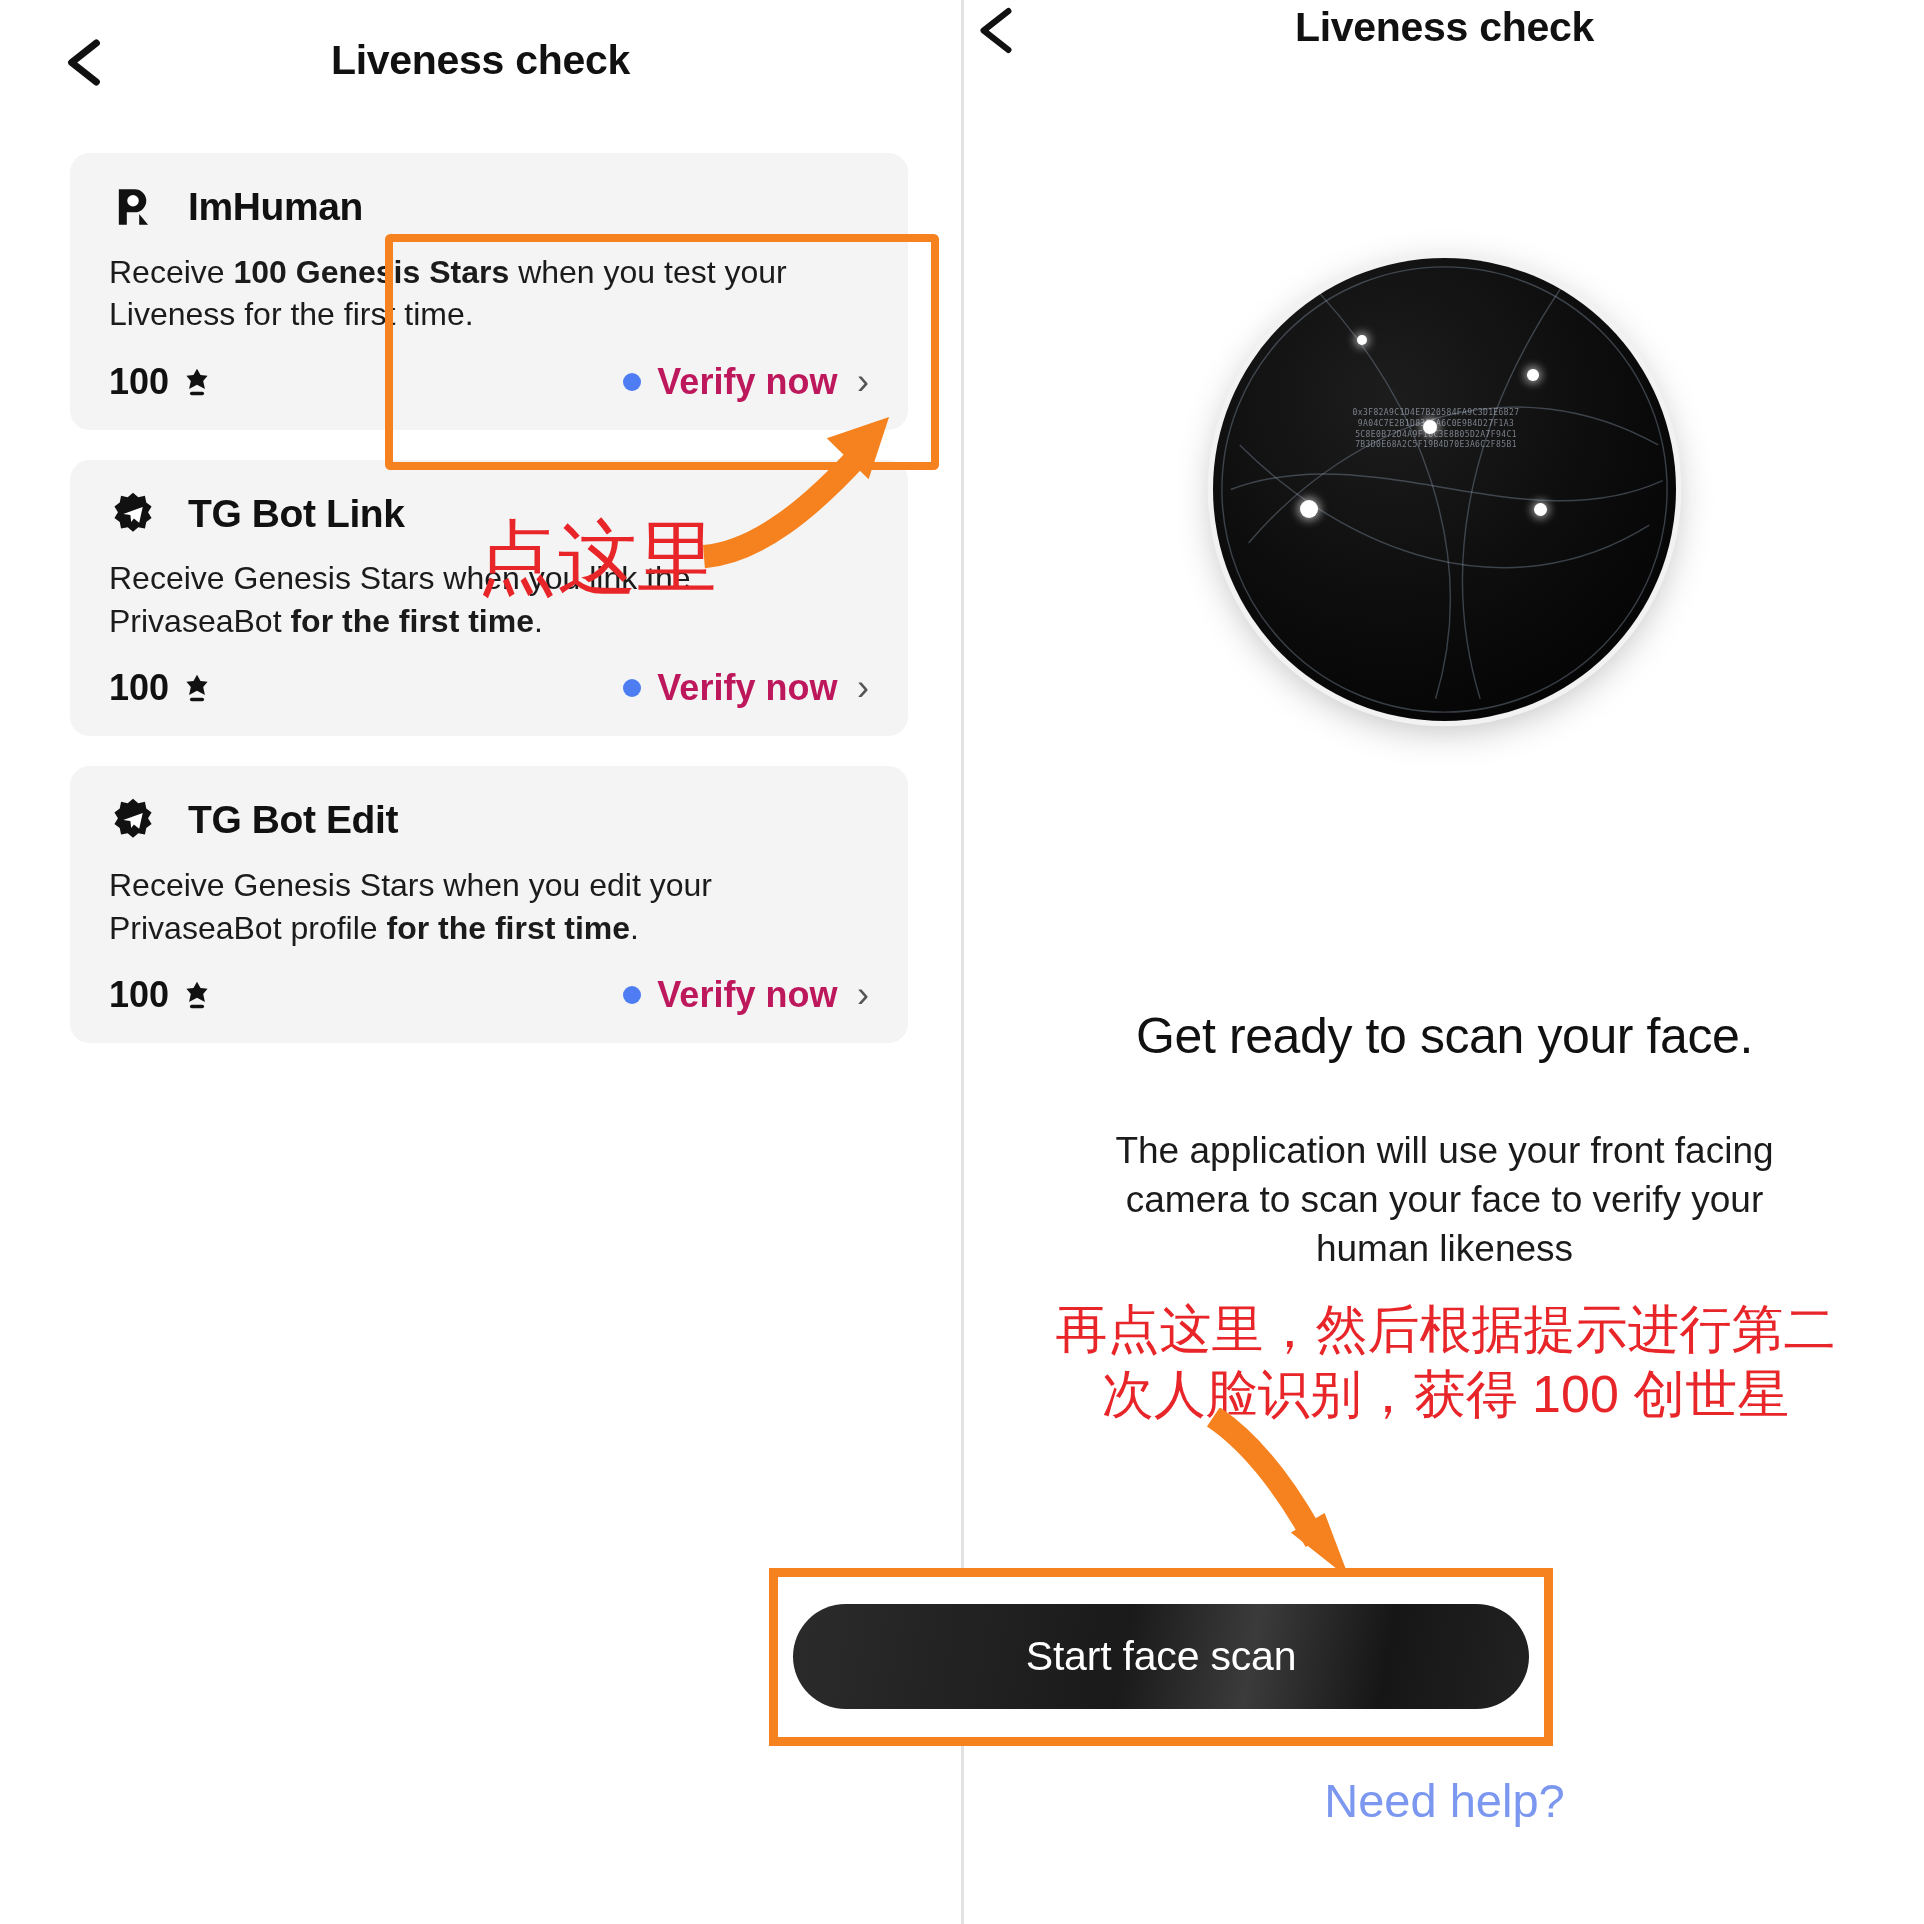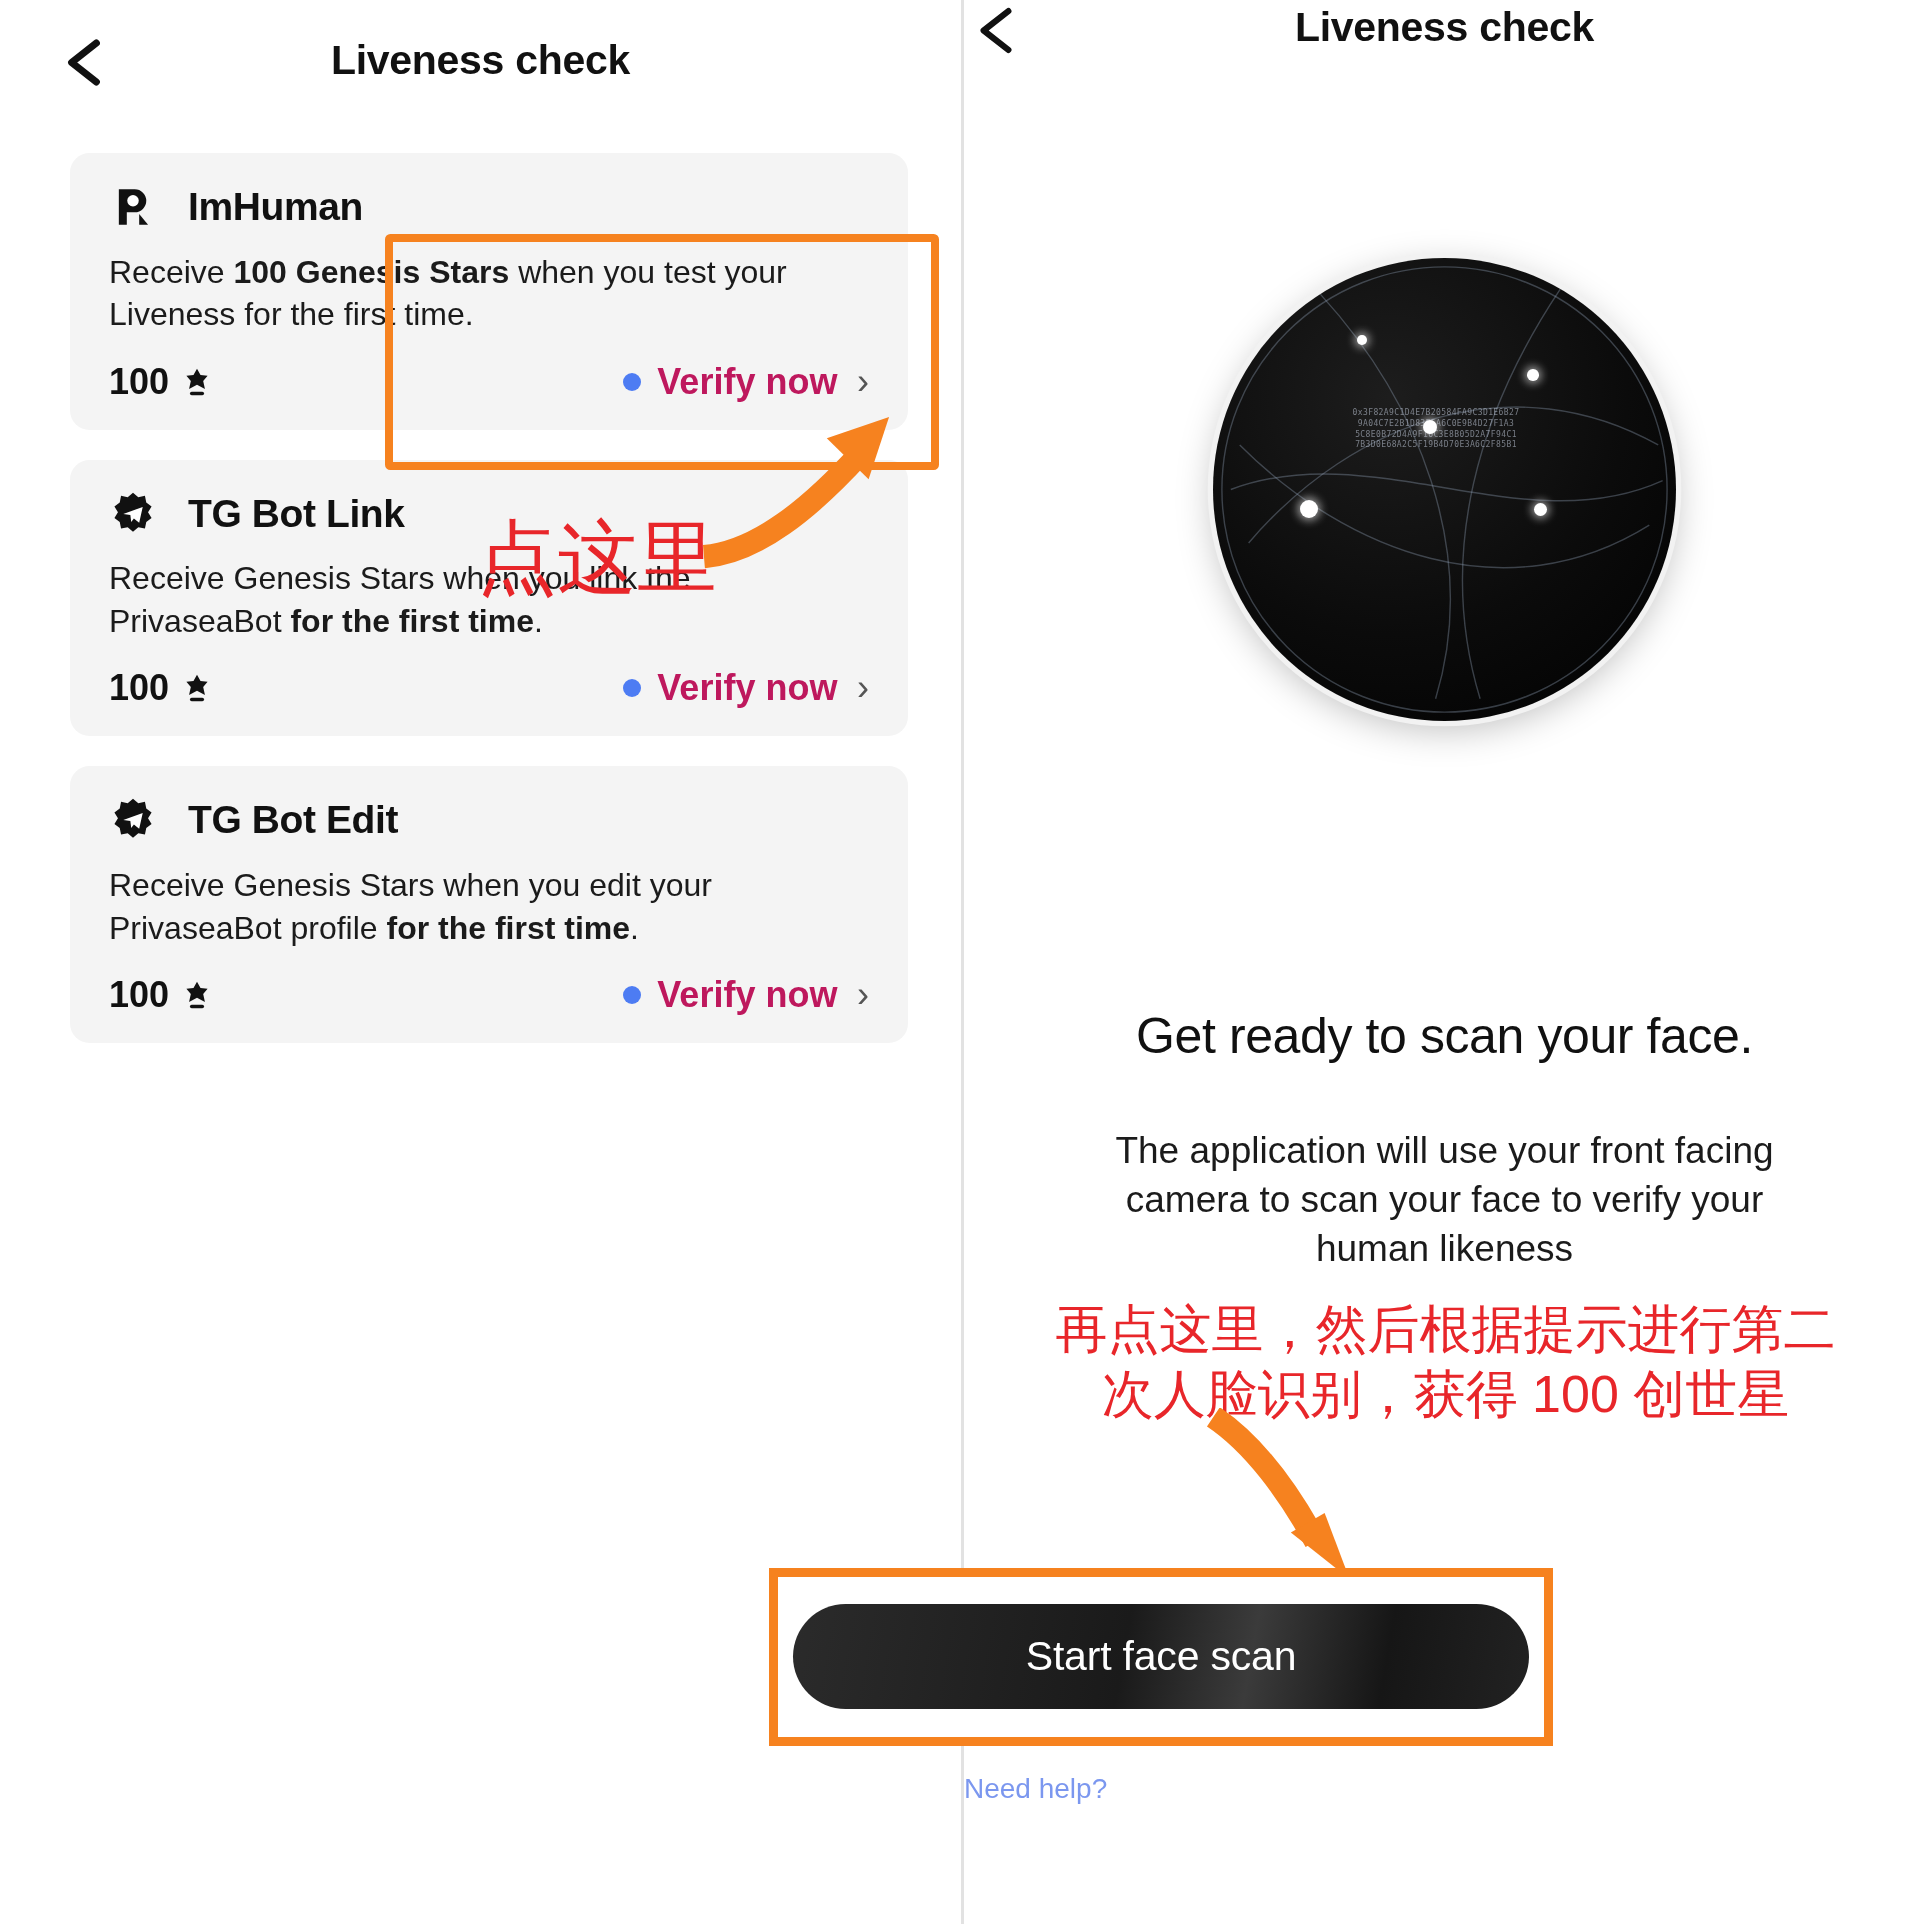--- a/index.html
+++ b/index.html
@@ -241,22 +241,22 @@
     display: flex;
     align-items: center;
     justify-content: center;
     cursor: pointer;
     letter-spacing: -0.2px;
   }
   .need-help {
     position: absolute;
     left: 0; top: 1773px;
     width: 100%;
-    text-align: left;
-    font-size: 28px;
+    text-align: center;
+    font-size: 47px;
     color: #7b97ef;
     cursor: pointer;
   }
 </style>
 </head>
 <body>
 
 <div id="root">
 
   <div class="panel panel-left">

